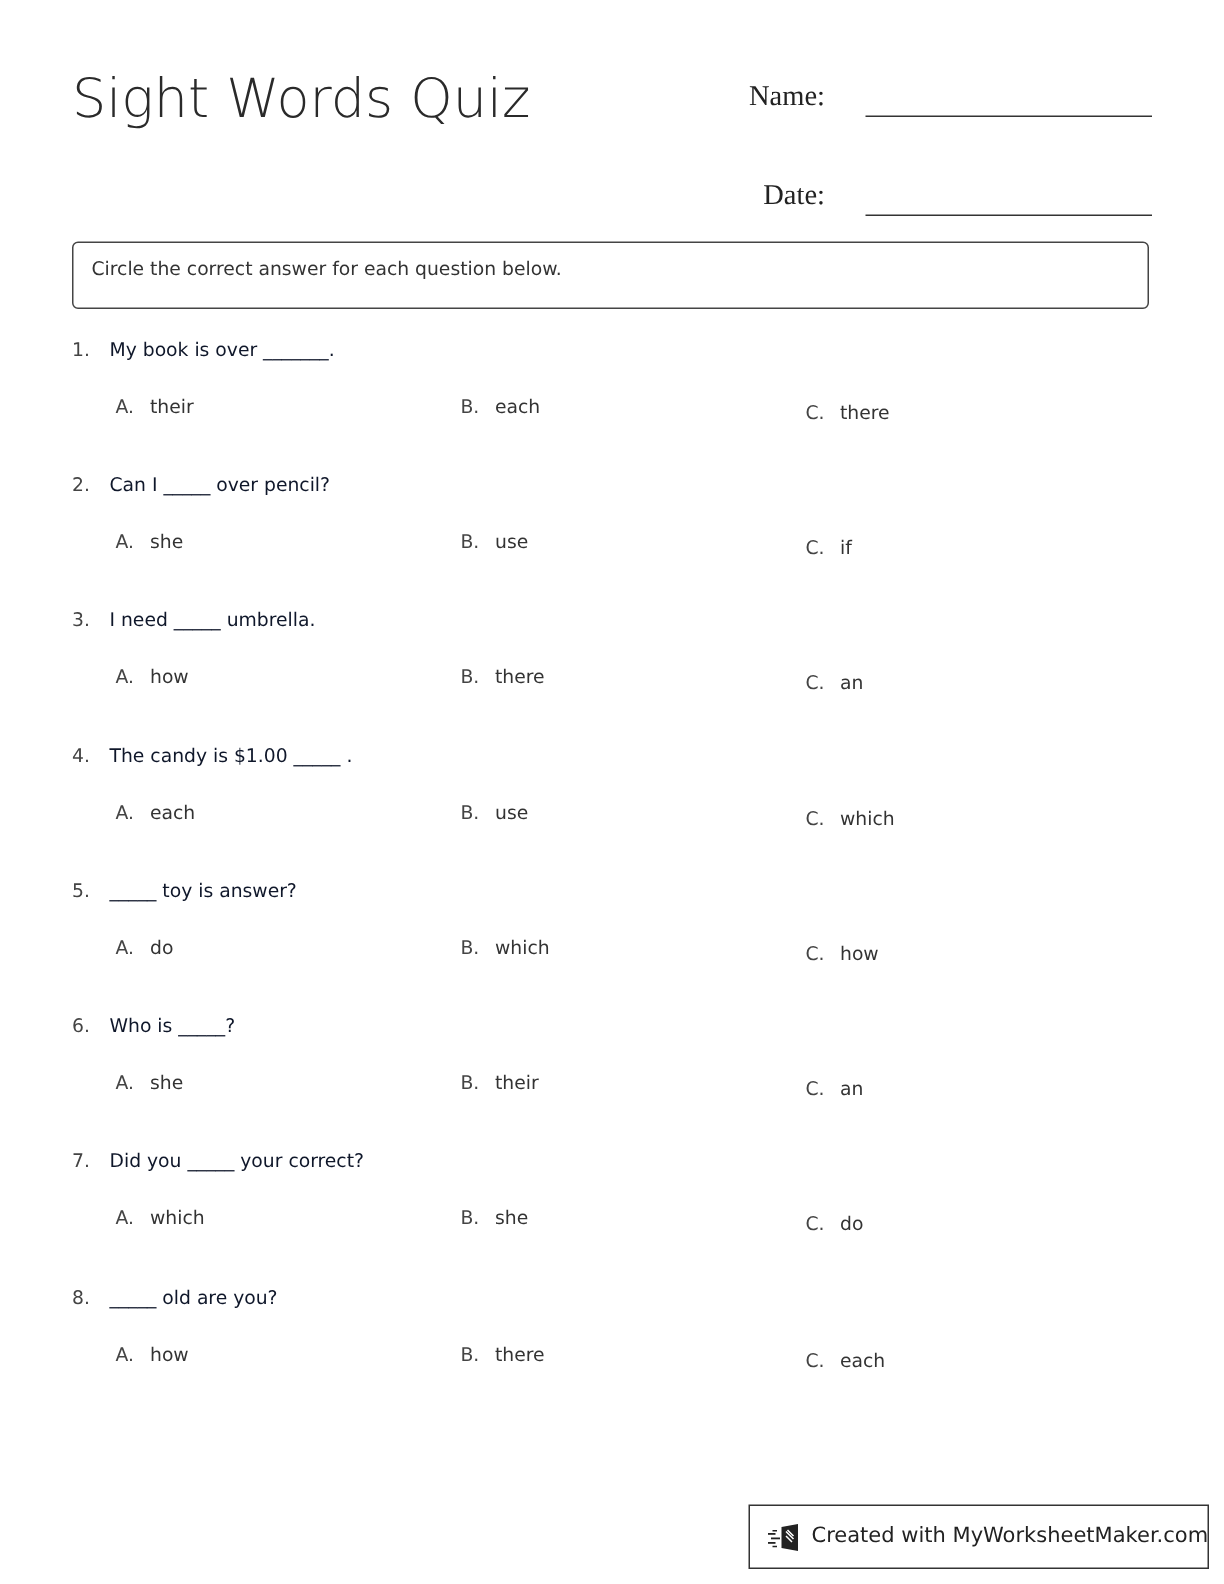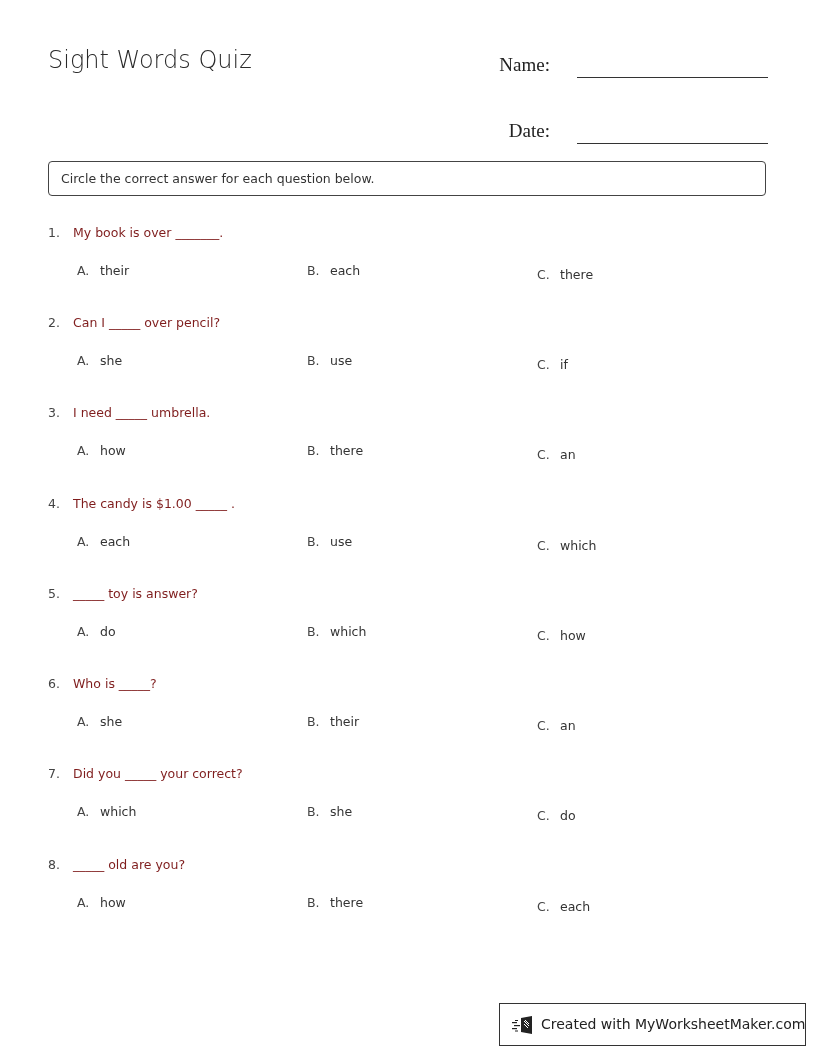--- a/index.html
+++ b/index.html
@@ -1,29 +1,29 @@
 <!DOCTYPE html>
 <html><head>
   <meta charset="utf-8">
   <style>
     html, body { margin: 0; padding: 0; background: #ffffff; }
     body { width: 816px; height: 1056px; position: relative; overflow: hidden;
            font-family: "DejaVu Sans", sans-serif; color: #333333; }
-    .title { position: absolute; left: 48px; top: 46px; font-size: 24px; font-weight: 300;
+    .title { position: absolute; left: 48px; top: 46px; font-size: 36px; font-weight: 300;
              color: #2a2a2a; letter-spacing: 0px; font-family: "DejaVu Sans", sans-serif; text-align: right; }
     .field { position: absolute; left: 480px; width: 290px; height: 30px; }
     .field-label { position: absolute; right: 220px; bottom: 2px; font-family: Liberation Serif, serif;
                    font-size: 19px; color: #222; white-space: nowrap; }
     .field-line { position: absolute; left: 97px; right: 2px; bottom: 0; border-bottom: 1.5px solid #333; height: 0; }
-    .instructions { position: absolute; left: 48px; top: 161px; width: 718px; height: 35px;
+    .instructions { position: absolute; left: 48px; top: 161px; width: 718px; height: 45px;
                     border: 1.3px solid #444; border-radius: 4px; box-sizing: border-box; }
     .instructions-text { position: absolute; left: 12px; top: 9px; font-size: 12.5px; color: #333; }
     .question { position: absolute; left: 0; width: 816px; height: 90px; }
     .q-num { position: absolute; left: 48px; top: 0; font-size: 12.5px; color: #444; }
-    .q-text { position: absolute; left: 73px; top: 0; font-size: 12.5px; color: #7f1d1d; white-space: pre; }
+    .q-text { position: absolute; left: 73px; top: 0; font-size: 12.5px; color: #0f172a; white-space: pre; }
     .opt { position: absolute; top: 38px; font-size: 12.5px; color: #333; }
     .opt-letter { position: absolute; left: 0; color: #444; }
     .opt-word { position: absolute; left: 23px; white-space: nowrap; }
     .opt-a { left: 77px; }
     .opt-b { left: 307px; }
     .opt-c { left: 537px; top: 42px; }
     .footer { position: absolute; left: 499px; top: 1003px; width: 307px; height: 43px;
               border: 1.3px solid #333; box-sizing: border-box; padding-left: 18px; }
     .footer-icon { position: absolute; left: 12px; top: 11px; width: 24px; height: 20px; }
     .footer-text { position: absolute; left: 41px; top: 12px; font-size: 14px; color: #222; white-space: nowrap; }

